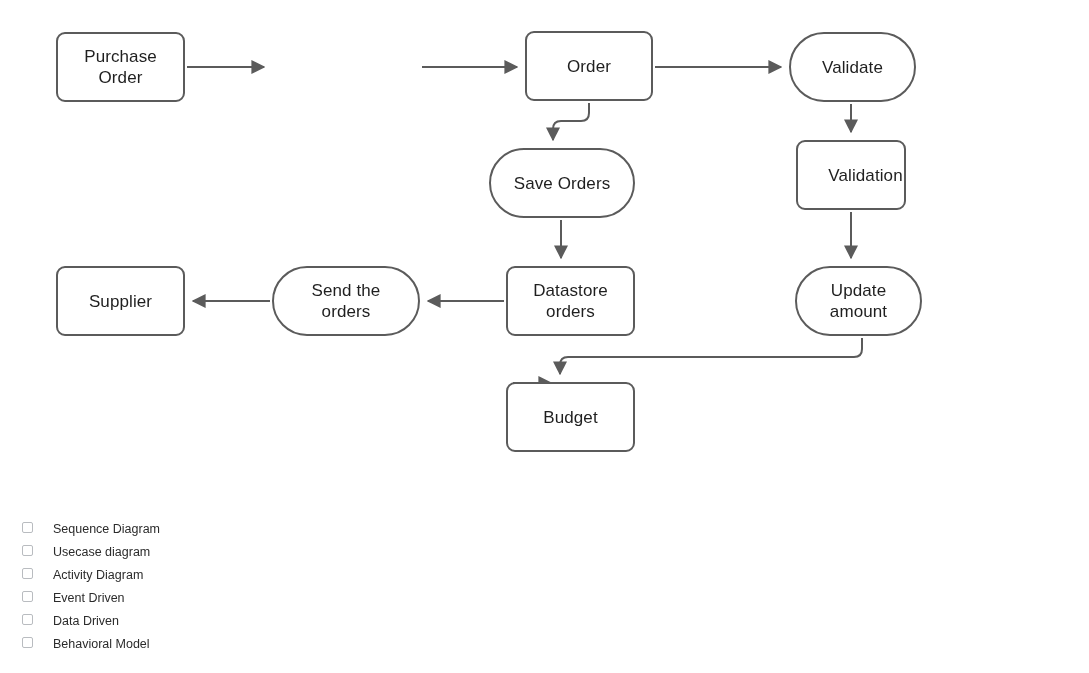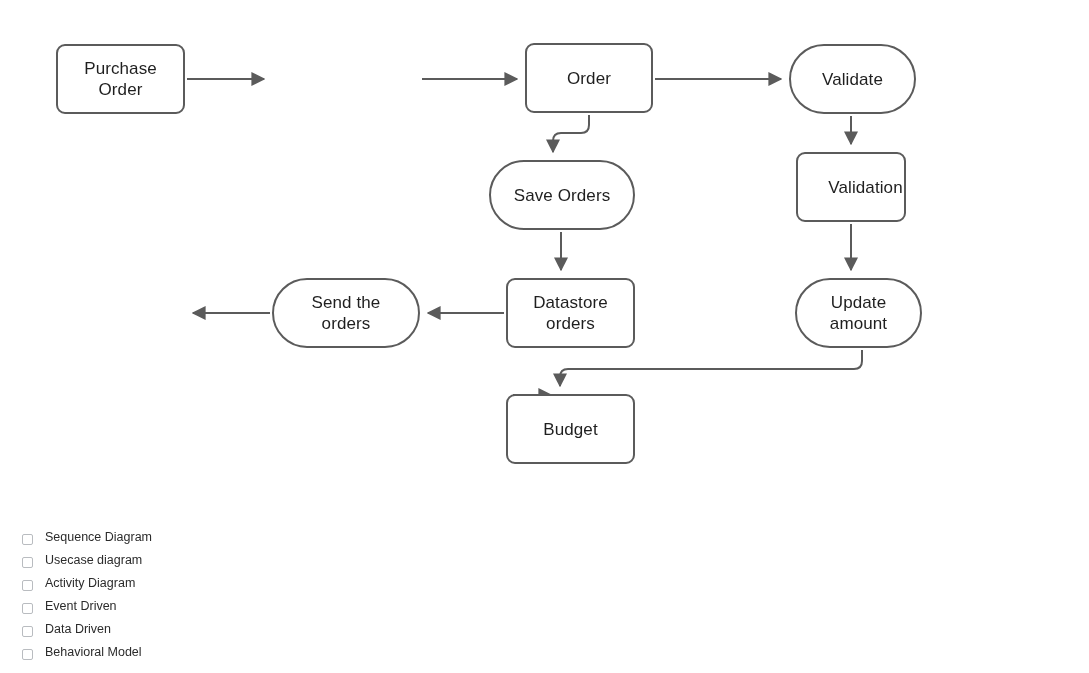--- a/index.html
+++ b/index.html
@@ -13,21 +13,21 @@
     height: 673px;
     font-family: "Liberation Sans", sans-serif;
     color: #222222;
     position: relative;
     overflow: hidden;
   }
 
   #canvas-wrap {
     position: absolute;
     left: 0;
-    top: 12px;
+    top: 0;
     width: 1089px;
     height: 500px;
   }
 
   #flow-svg {
     position: absolute;
     left: 0;
     top: 0;
     width: 1089px;
     height: 500px;
@@ -56,23 +56,23 @@
 
   
   #options {
     position: absolute;
     left: 22px;
     top: 522px;
     width: 420px;
   }
   .option-row {
     display: flex;
-    align-items: flex-end;
+    align-items: flex-start;
     height: 23px;
-    gap: 12px;
+    gap: 20px;
   }
   .option-box {
     width: 11px;
     height: 11px;
     box-sizing: border-box;
     border: 1px solid #b9bcc0;
     border-radius: 2px;
     background: #ffffff;
     flex: 0 0 auto;
   }
@@ -136,20 +136,23 @@
   </div>
 
   <div class="node pill" style="left:489px; top:148px; width:146px; height:70px;">
     <span>Save Orders</span>
   </div>
 
   <div class="node rect" style="left:796px; top:140px; width:110px; height:70px;padding-left:29px;">
     <span>Validation</span>
   </div>
 
+  <div class="node rect" style="left:56px;  top:266px; width:129px; height:70px;">
+    <span>Supplier</span>
+  </div>
 
   <div class="node pill" style="left:272px; top:266px; width:148px; height:70px;">
     <span>Send the<br>orders</span>
   </div>
 
   <div class="node rect" style="left:506px; top:266px; width:129px; height:70px;">
     <span>Datastore<br>orders</span>
   </div>
 
   <div class="node pill" style="left:795px; top:266px; width:127px; height:70px;">

